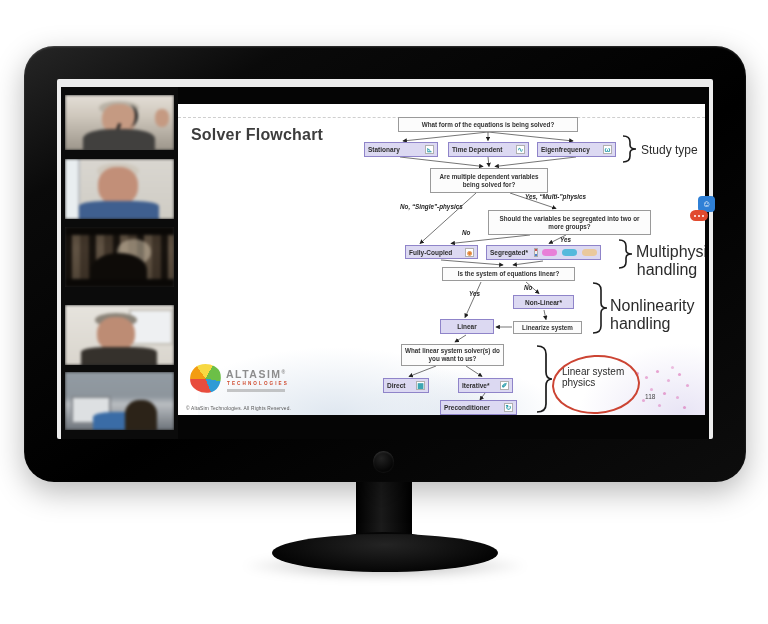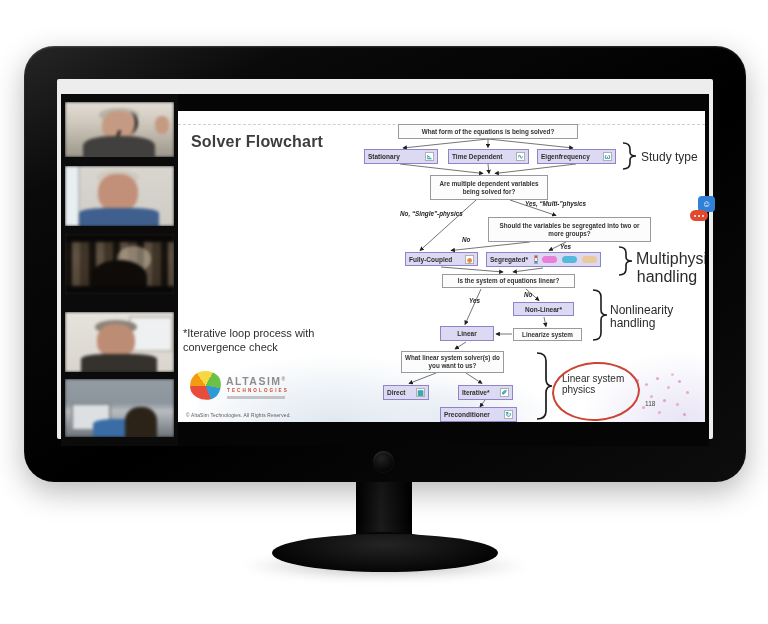--- a/index.html
+++ b/index.html
@@ -6,21 +6,21 @@
   html,body { background:#fff; }
   body { font-family:"Liberation Sans", sans-serif; }
   .page { position:relative; width:768px; height:624px; background:#fff; overflow:hidden; }
   .abs { position:absolute; }
 
   
   .monitor { left:24px; top:46px; width:722px; height:436px; border-radius:30px;
     background:linear-gradient(150deg,#262626 0%,#0a0a0a 18%,#000 55%,#0d0d0d 100%);
     box-shadow:0 10px 30px rgba(0,0,0,.28), inset 0 1px 2px rgba(255,255,255,.18); z-index:2; }
   .screen-frame { left:57px; top:79px; width:656px; height:360px; background:#ededed; border-radius:2px; z-index:3; }
-  .screen { left:61px; top:94px; width:648px; height:352px; background:#050505; overflow:hidden; z-index:4;padding-left:43px; }
+  .screen { left:61px; top:87px; width:648px; height:352px; background:#050505; overflow:hidden; z-index:4;padding-left:43px; }
   .power-btn { left:373px; top:451px; width:21px; height:21px; border-radius:50%; z-index:5;
     background:radial-gradient(circle at 40% 35%, #222, #050505 70%);
     box-shadow:inset 0 1px 2px rgba(255,255,255,.14), 0 1px 1px rgba(255,255,255,.05); }
   .stand-neck { left:356px; top:478px; width:56px; height:64px; z-index:1;
     background:linear-gradient(90deg,#000, #1b1b1b 45%, #000); }
   .stand-flare { left:338px; top:532px; width:92px; height:18px; border-radius:50%; background:#060606; z-index:1; }
   .stand-base { left:272px; top:534px; width:226px; height:38px; border-radius:50%; z-index:1;
     background:radial-gradient(ellipse at 50% 28%, #242424, #050505 72%); }
   .base-shadow { left:240px; top:552px; width:290px; height:28px; border-radius:50%; z-index:0;
     background:radial-gradient(ellipse, rgba(0,0,0,.30), rgba(0,0,0,0) 70%); filter:blur(4px); }
@@ -159,21 +159,20 @@
       </div>
     </div>
 
     <div class="abs slide">
       <div class="abs decor-blue"></div>
       <div class="abs decor-lav"></div>
       <div class="abs pink-dots"></div>
       <div class="abs top-dash"></div>
 
       <div class="abs slide-title">Solver Flowchart</div>
-      <div class="abs footnote">*Iterative loop process with convergence check</div>
       <div class="abs page-num">118</div>
 
       <svg class="abs arrows" viewBox="0 0 527 311">
         <defs>
           <marker id="ah" viewBox="0 0 10 10" refX="8.5" refY="5" markerWidth="6.5" markerHeight="6.5" orient="auto-start-reverse">
             <path d="M0,0 L10,5 L0,10 z" fill="#1f1f1f"></path>
           </marker>
         </defs>
         <g stroke="#3a3a3a" stroke-width="0.7" fill="none" marker-end="url(#ah)">
           <path d="M310,28 L225,37"></path>
@@ -266,21 +265,21 @@
       <div class="abs ann" style="left:463px;top:40px;font-size:12px;">Study type</div>
 
       <svg class="abs brace" style="left:439px;top:135px;" width="18" height="30" viewBox="0 0 18 30">
         <path d="M2,1 Q9,1 9,7 L9,11 Q9,15 15,15 Q9,15 9,19 L9,23 Q9,29 2,29" stroke="#1c1c1c" stroke-width="1.6" fill="none"></path>
       </svg>
       <div class="abs ann" style="left:458px;top:139px;width:62px;font-size:16px;text-align:center;">Multiphysics handling</div>
 
       <svg class="abs brace" style="left:413px;top:178px;" width="18" height="52" viewBox="0 0 18 52">
         <path d="M2,1 Q10,1 10,8 L10,21 Q10,26 16,26 Q10,26 10,31 L10,44 Q10,51 2,51" stroke="#1c1c1c" stroke-width="1.6" fill="none"></path>
       </svg>
-      <div class="abs ann" style="left:432px;top:193px;width:70px;font-size:12px;">Nonlinearity handling</div>
+      <div class="abs ann" style="left:432px;top:193px;width:70px;font-size:16px;">Nonlinearity handling</div>
 
       <svg class="abs brace" style="left:356px;top:241px;" width="20" height="68" viewBox="0 0 20 68">
         <path d="M3,1 Q12,1 12,9 L12,27 Q12,34 18,34 Q12,34 12,41 L12,59 Q12,67 3,67" stroke="#1c1c1c" stroke-width="1.7" fill="none"></path>
       </svg>
       <div class="abs red-ellipse"></div>
       <div class="abs ann" style="left:384px;top:262px;width:72px;font-size:10px;">Linear system physics</div>
 
       <div class="abs logo-mark"></div>
       <div class="abs logo-brand"><span>ALTASIM</span><span class="logo-reg">®</span></div>
       <div class="abs logo-div">TECHNOLOGIES</div>

